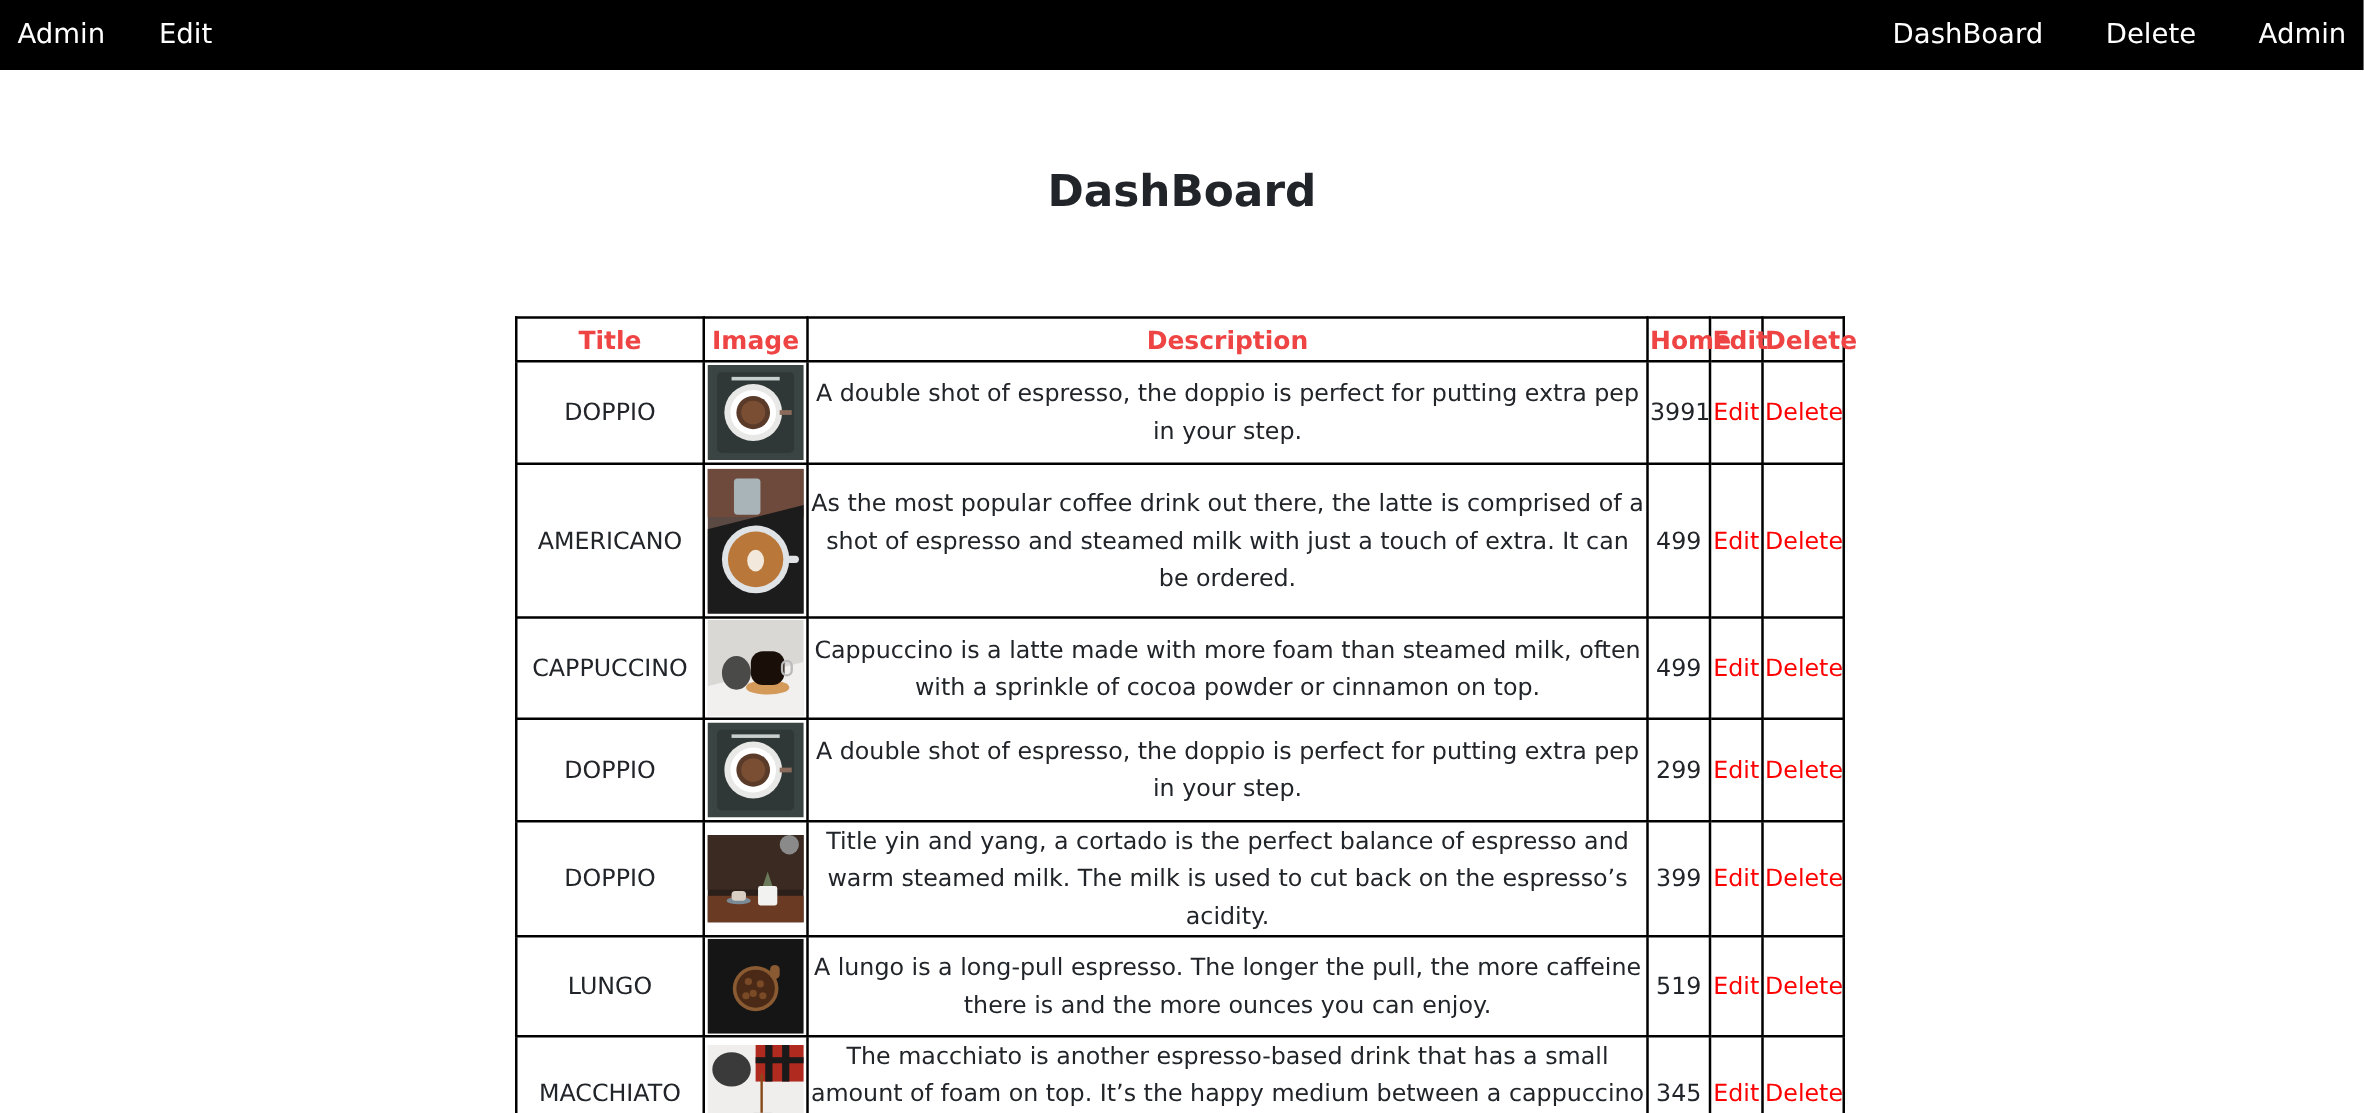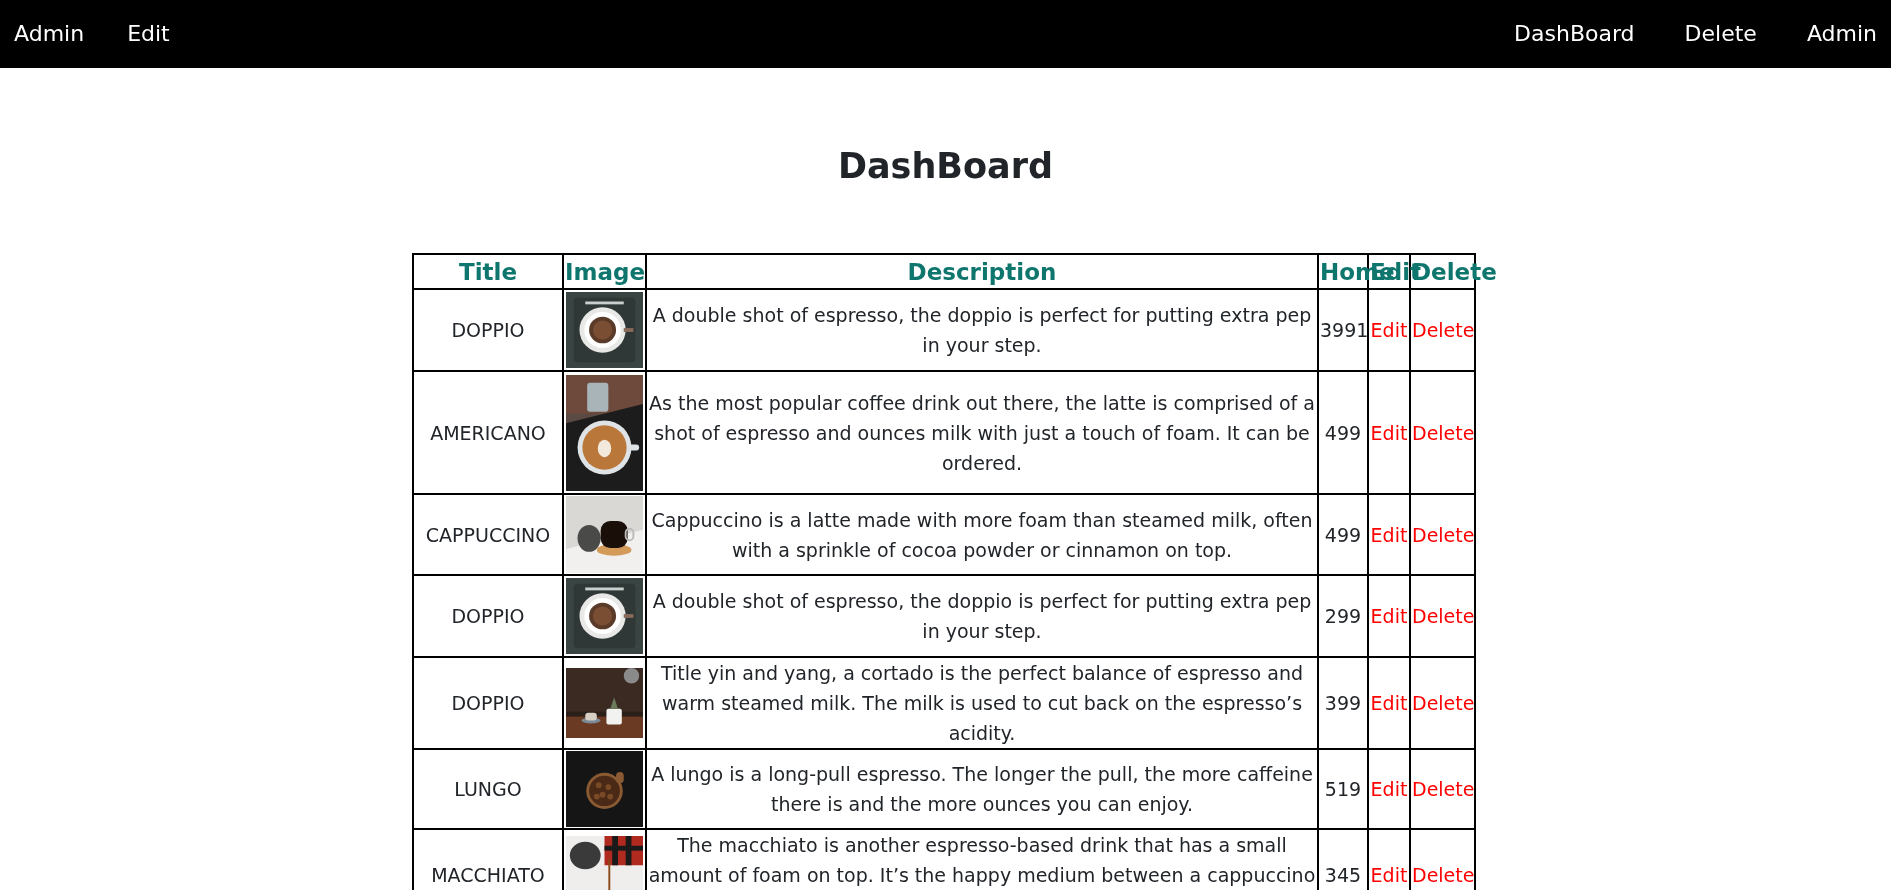--- a/index.html
+++ b/index.html
@@ -3,21 +3,21 @@
 <meta charset="utf-8">
 <style>
   * { box-sizing: border-box; }
   html, body { margin: 0; padding: 0; background: #ffffff; }
   body {
     width: 1891px; height: 890px; overflow: hidden;
     font-family: "DejaVu Sans", "Liberation Sans", sans-serif;
     color: #212529;
   }
   .navbar {
-    height: 68px; background: #000000; color: #ffffff;
+    height: 56px; background: #000000; color: #ffffff;
     display: flex; align-items: center; justify-content: space-between;
     padding: 0 14px;
   }
   .nav-group { display: flex; align-items: center; }
   .nav-link {
     color: #ffffff; text-decoration: none; font-size: 22px;
     line-height: 56px; cursor: pointer; white-space: nowrap;
   }
   .nav-left .nav-link { margin-right: 43px; }
   .nav-right .nav-link { margin-left: 50px; }
@@ -28,21 +28,21 @@
   }
   .table-wrap { position: absolute; left: 412px; top: 253px; }
   table.items {
     border-collapse: collapse; width: 1062px; table-layout: fixed;
     font-size: 19px;
   }
   table.items th, table.items td {
     border: 2px solid #000000; text-align: center; vertical-align: middle;
     padding: 0 1px;
   }
-  table.items th { font-weight: bold; height: 35px; font-size: 23px; color: #0f766e; }
+  table.items th { font-weight: bold; height: 35px; font-size: 20px; color: #ef4444; }
   table.items td { line-height: 30px; }
   .col-title { width: 150px; }
   .col-image { width: 83px; }
   .col-desc { width: 672px; }
   .col-price { width: 50px; }
   .col-edit { width: 42px; }
   .col-delete { width: 65px; }
   td.img-cell { padding: 1px; }
   .thumb {
     display: block; width: 79px; border: 1px solid #ffffff; margin: 0 auto;
@@ -120,21 +120,21 @@
                 <rect x="0" y="0" width="80" height="40" fill="#6e4a3c"></rect>
                 <polygon points="0,50 80,30 80,120 0,120" fill="#1c1c1c"></polygon>
                 <rect x="22" y="8" width="22" height="30" rx="3" fill="#a9b4b8"></rect>
                 <circle cx="40" cy="75" r="28" fill="#dfe3e6"></circle>
                 <circle cx="40" cy="75" r="23" fill="#b9773a"></circle>
                 <ellipse cx="40" cy="76" rx="7" ry="9" fill="#f3e8dc"></ellipse>
                 <rect x="64" y="72" width="12" height="6" rx="3" fill="#dfe3e6"></rect>
               </svg>
         </div>
       </td>
-      <td>As the most popular coffee drink out there, the latte is comprised of a shot of espresso and ounces milk with just a touch of foam. It can be ordered.</td>
+      <td>As the most popular coffee drink out there, the latte is comprised of a shot of espresso and steamed milk with just a touch of extra. It can be ordered.</td>
       <td>499</td>
       <td><a class="action-link">Edit</a></td>
       <td><a class="action-link">Delete</a></td>
     </tr>
 
     <tr style="height:68px">
       <td>CAPPUCCINO</td>
       <td class="img-cell">
         <div class="thumb" style="height:79px">
           <svg viewBox="0 0 80 80" preserveAspectRatio="none">

